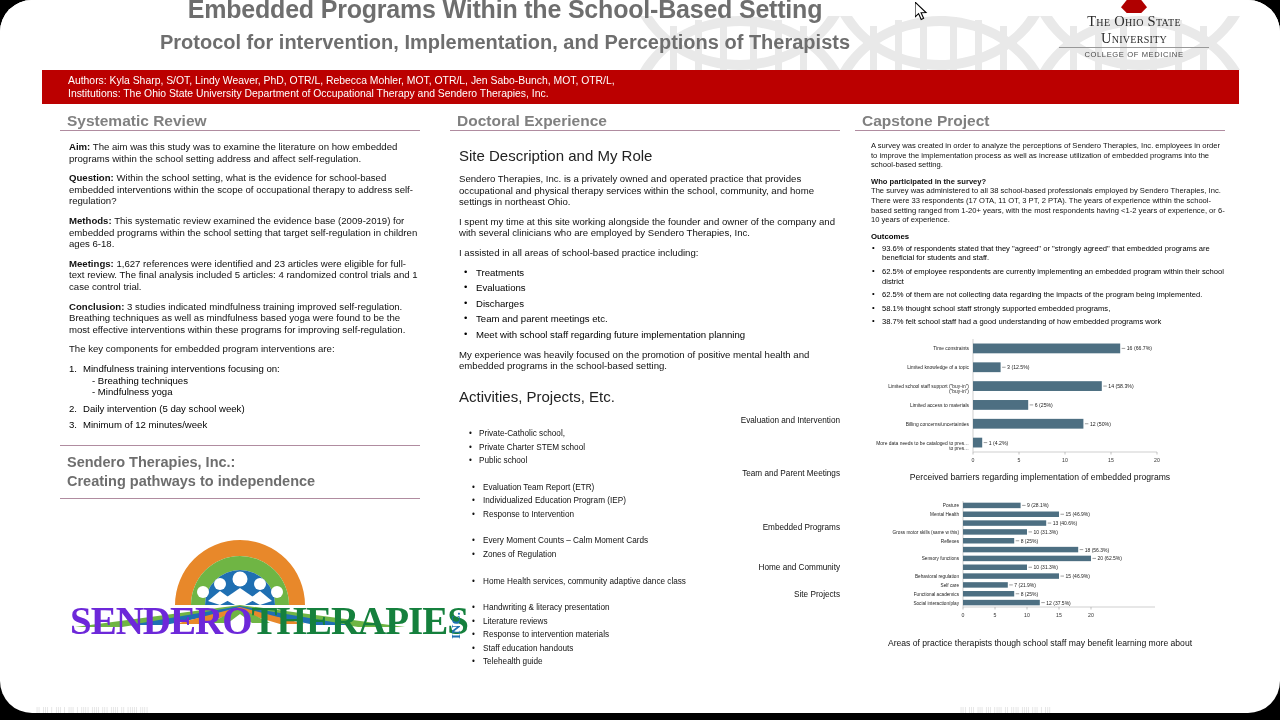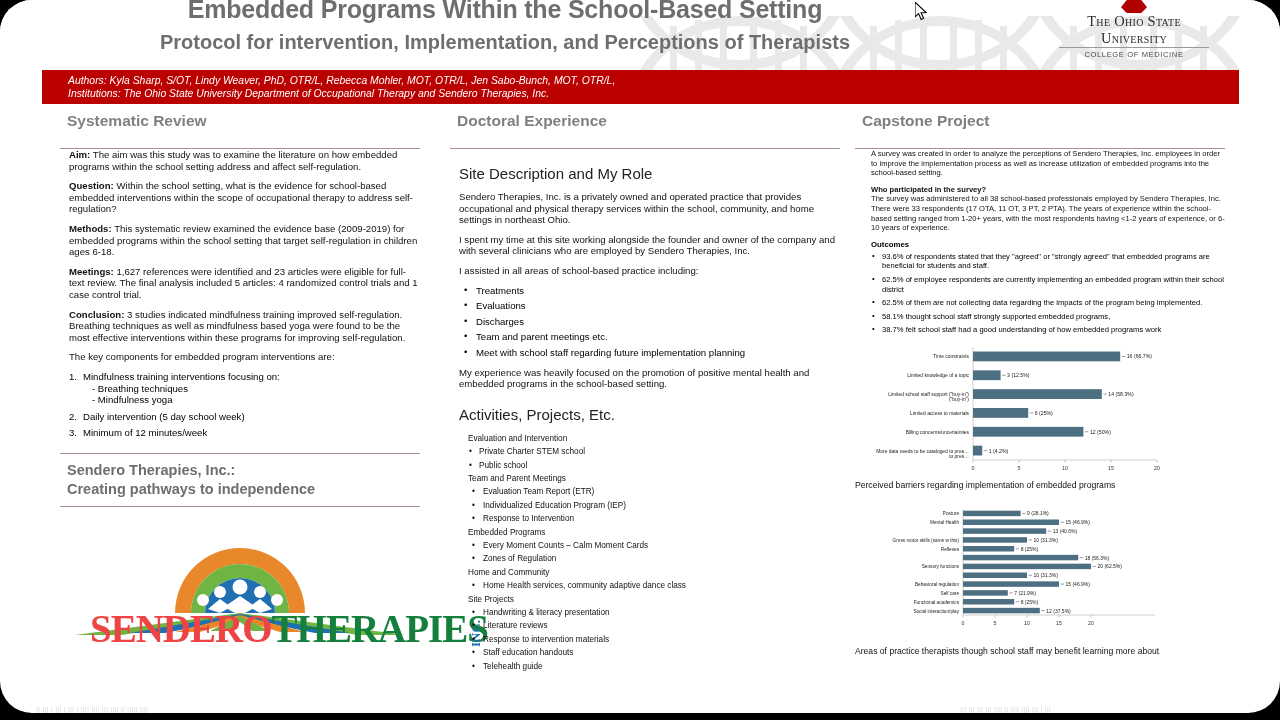--- a/index.html
+++ b/index.html
@@ -90,21 +90,20 @@
     margin-top: 2px;
   }
   
   .authors-bar {
     position: absolute;
     left: 42px; top: 70px;
     width: 1197px; height: 34px;
     background: #bb0000;
     color: #ffffff;
     padding: 4px 0 0 26px;
-    font-style: italic;
   }
   .authors-bar div {
     font-size: 10.4px;
     line-height: 13px;
     font-weight: normal;
   }
   
   .columns {
     position: absolute;
     left: 0; top: 112px;
@@ -113,22 +112,23 @@
   .col { position: absolute; top: 0; }
   .col-left   { left: 60px;  width: 360px; }
   .col-mid    { left: 450px; width: 390px; }
   .col-right  { left: 855px; width: 370px; }
 
   .section-head {
     font-size: 15.5px;
     font-weight: bold;
     color: #808080;
     padding-left: 7px;
-    padding-bottom: 18px;
+    padding-bottom: 0;
     border-bottom: 1.4px solid #b08ca0;
+    margin-bottom: 10px;
   }
   .body-text {
     font-size: 9.6px;
     line-height: 11.6px;
     color: #111;
     margin-bottom: 8px;
     text-align: left;
   }
   .body-text b { font-weight: bold; }
   .left-pad { padding-left: 9px; }
@@ -166,21 +166,21 @@
     position: absolute;
     left: 0; bottom: 22px;
     width: 340px;
     text-align: center;
     font-family: "Liberation Serif", serif;
     font-weight: bold;
     font-size: 39px;
     letter-spacing: -1px;
     white-space: nowrap;
   }
-  .sw-green { color: #ef4444; margin-left: 20px; }
+  .sw-green { color: #6d28d9; }
   .sw-blue  { color: #15803d; text-align: center; }
   .sw-inc {
     font-size: 13px;
     color: #1f6fb2;
     letter-spacing: 0px;
     display: inline-block;
     transform: rotate(-90deg) translateY(-6px);
     transform-origin: left bottom;
     position: absolute;
     bottom: 4px;
@@ -206,21 +206,21 @@
     position: absolute;
     left: 0; top: -1px;
   }
   
   .act-group {
     font-size: 8.2px;
     line-height: 13.4px;
     color: #111;
     margin-left: 18px;
   }
-  .act-group .grp { display: block; }
+  .act-group .grp { display: block; text-align: right; }
   .act-group .itm { display: block; padding-left: 11px; position: relative; }
   .act-group .itm:before { content: "•"; position: absolute; left: 1px; }
   .act-group .itm2 { display: block; padding-left: 15px; position: relative; }
   .act-group .itm2:before { content: "•"; position: absolute; left: 4px; }
 
   
   .small-text {
     font-size: 7.6px;
     line-height: 9.6px;
     color: #111;
@@ -236,21 +236,21 @@
     padding-left: 11px;
     position: relative;
   }
   .outcome-list li:before {
     content: "•"; position: absolute; left: 1px; top: -1px;
   }
   .outcome-head {
     font-size: 7.8px; font-weight: bold; margin: 0 0 3px 16px;
   }
   
-  .chart-box { position: relative; margin-top: 8px; }
+  .chart-box { position: relative; margin-top: 8px; text-align: center; }
   .chart-caption {
     font-size: 8.6px;
     color: #111;
     margin-top: 2px;
   }
   .chart-svg { display: block; }
   
   .cursor {
     position: absolute;
     left: 915px; top: 2px;
@@ -387,20 +387,21 @@
           <li>Treatments</li>
           <li>Evaluations</li>
           <li>Discharges</li>
           <li>Team and parent meetings etc.</li>
           <li>Meet with school staff regarding future implementation planning</li>
         </ul>
       <div class="body-text left-pad">My experience was heavily focused on the promotion of positive mental health and embedded programs in the school-based setting.</div>
       <div class="sub-head">Activities, Projects, Etc.</div>
       <div class="act-group" id="activity-groups">
           <span class="grp">Evaluation and Intervention</span>
+          <span class="itm">Private-Catholic school,</span>
           <span class="itm">Private Charter STEM school</span>
           <span class="itm">Public school</span>
           <span class="grp">Team and Parent Meetings</span>
           <span class="itm2">Evaluation Team Report (ETR)</span>
           <span class="itm2">Individualized Education Program (IEP)</span>
           <span class="itm2">Response to Intervention</span>
           <span class="grp">Embedded Programs</span>
           <span class="itm2">Every Moment Counts – Calm Moment Cards</span>
           <span class="itm2">Zones of Regulation</span>
           <span class="grp">Home and Community</span>

